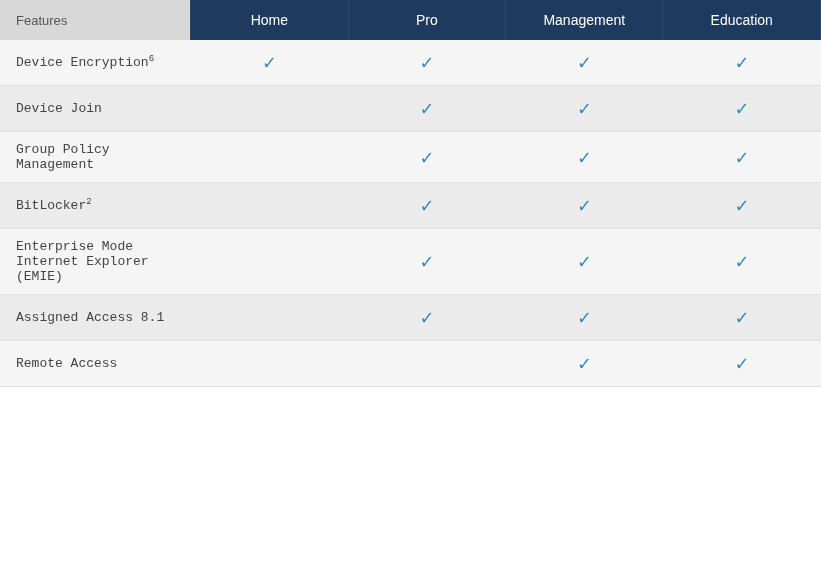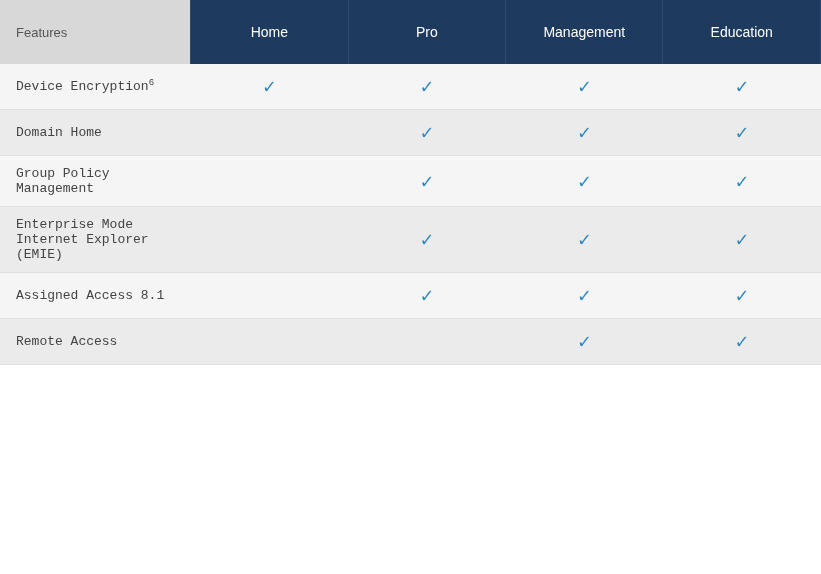--- a/index.html
+++ b/index.html
@@ -21,21 +21,21 @@
       border-collapse: collapse;
       table-layout: fixed;
     }
 
     thead tr th {
       background-color: #1e3a5f;
       color: #ffffff;
       font-weight: 400;
       font-size: 14px;
       text-align: center;
-      padding: 24px 8px;
+      padding: 12px 8px;
       border-right: 1px solid #2a4a70;
       margin-left: 13px;
     }
 
     thead tr th:first-child {
       background-color: #d8d8d8;
       color: #555;
       font-weight: 400;
       font-size: 13px;
       text-align: left;
@@ -103,28 +103,35 @@
   </thead>
   <tbody id="table-body">
   <tr>
         <td>Device Encryption<sup>6</sup></td>
         <td><span class="checkmark">✓</span></td>
         <td><span class="checkmark">✓</span></td>
         <td><span class="checkmark">✓</span></td>
         <td><span class="checkmark">✓</span></td>
       </tr>
       <tr>
-        <td>Domain Home</td>
+        <td>Device Join</td>
         <td></td>
         <td><span class="checkmark">✓</span></td>
         <td><span class="checkmark">✓</span></td>
         <td><span class="checkmark">✓</span></td>
       </tr>
       <tr>
         <td>Group Policy<br>Management</td>
+        <td></td>
+        <td><span class="checkmark">✓</span></td>
+        <td><span class="checkmark">✓</span></td>
+        <td><span class="checkmark">✓</span></td>
+      </tr>
+      <tr>
+        <td>BitLocker<sup>2</sup></td>
         <td></td>
         <td><span class="checkmark">✓</span></td>
         <td><span class="checkmark">✓</span></td>
         <td><span class="checkmark">✓</span></td>
       </tr>
       <tr>
         <td>Enterprise Mode<br>Internet Explorer (EMIE)</td>
         <td></td>
         <td><span class="checkmark">✓</span></td>
         <td><span class="checkmark">✓</span></td>

